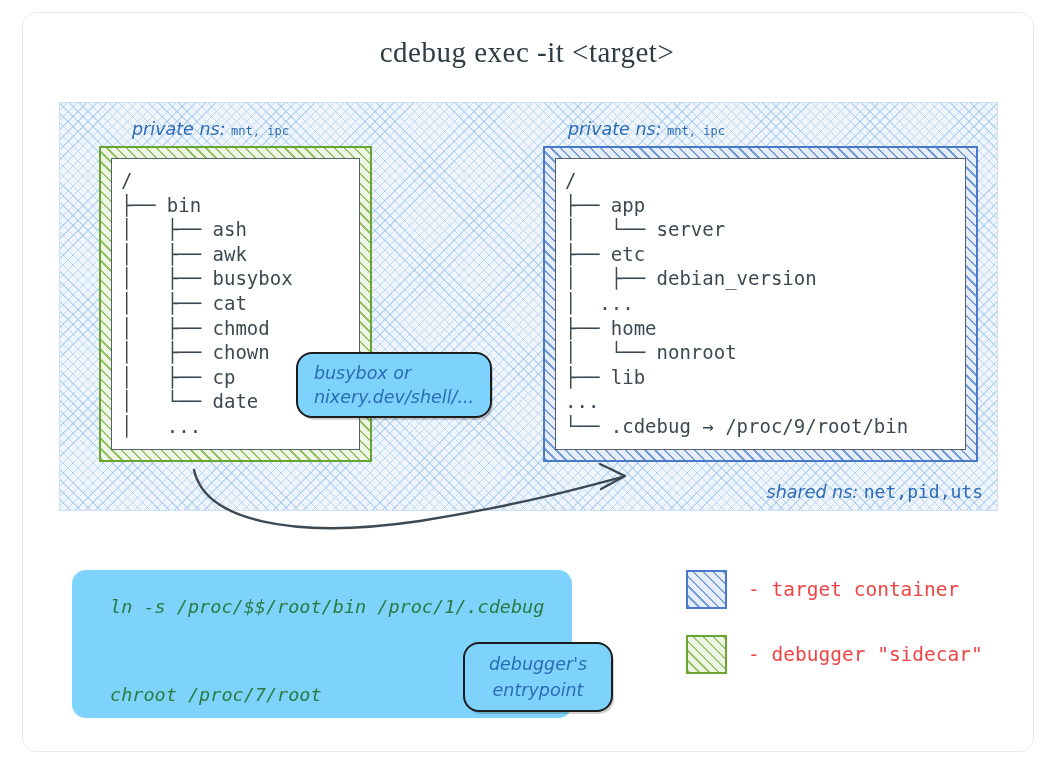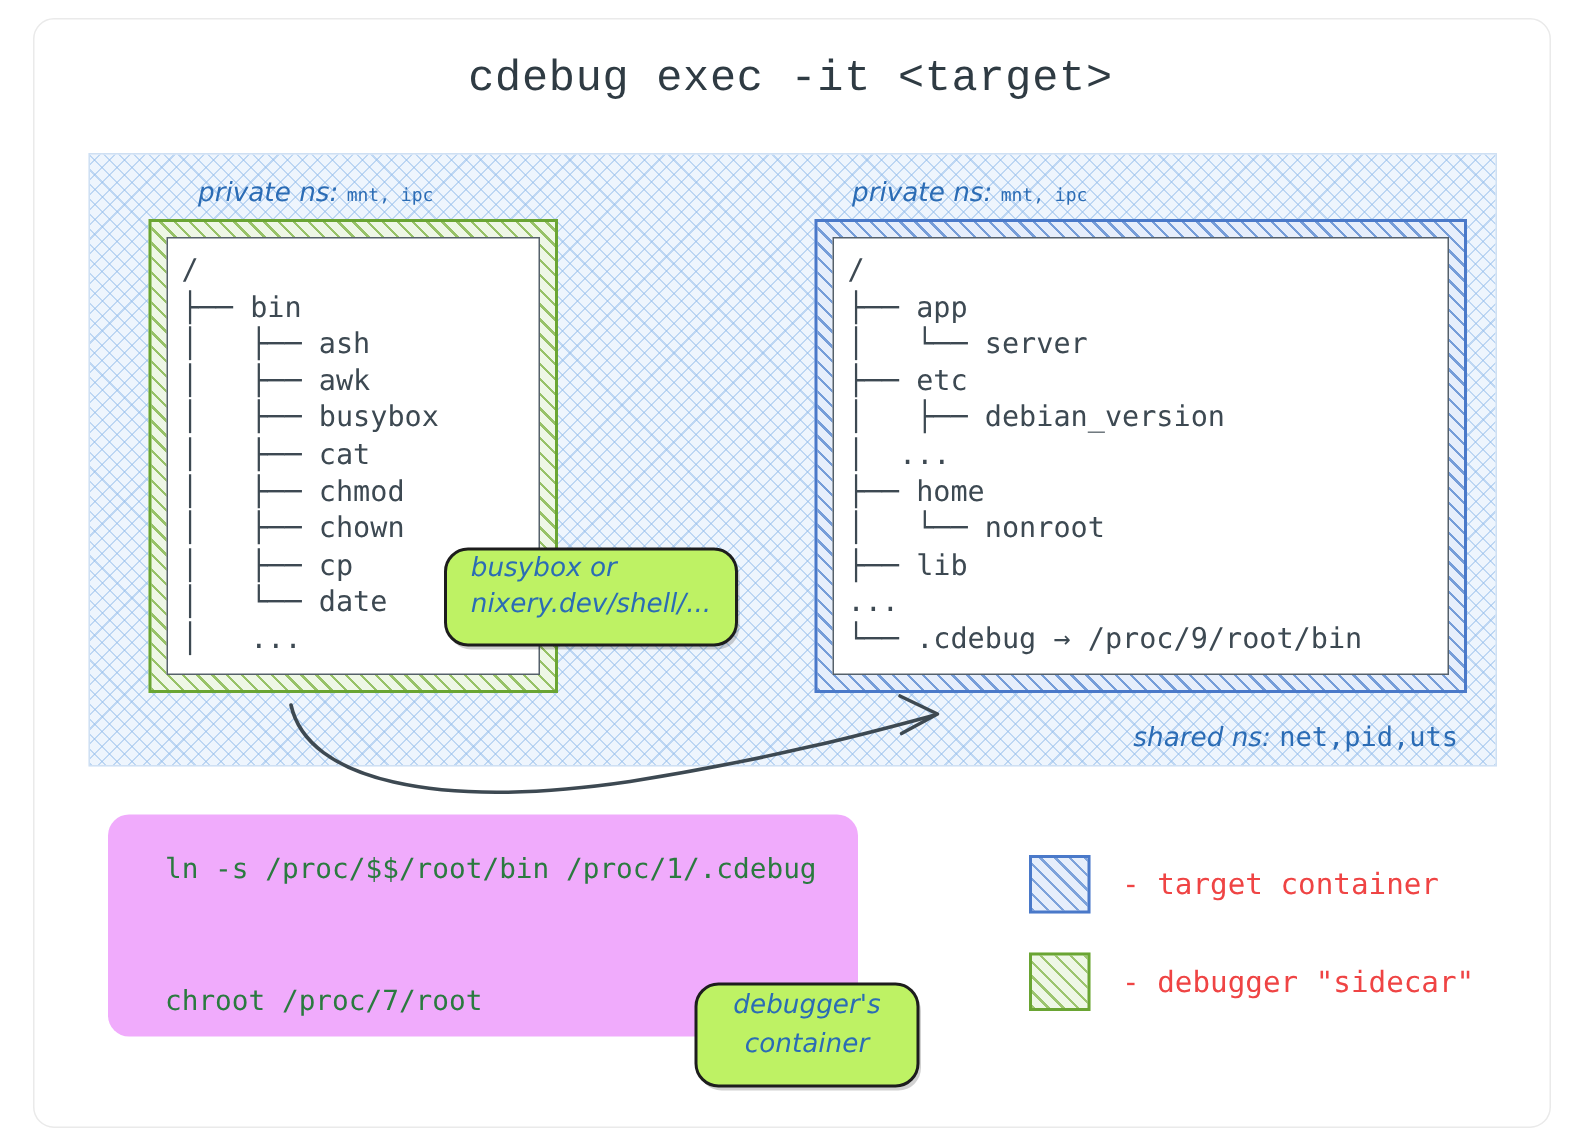--- a/index.html
+++ b/index.html
@@ -10,21 +10,21 @@
   }
   #stage{position:absolute;inset:0;}
 
   .frame{
     position:absolute;left:22px;top:12px;width:1010px;height:738px;
     border:1.5px solid #eaeaea;border-radius:14px;background:#fff;
   }
 
   .title{
     position:absolute;left:0;top:36px;width:1054px;text-align:center;
-    font-family:Liberation Mono, monospace;
+    font-family:Liberation Serif, serif;
     font-size:29px;color:#2f3b43;letter-spacing:0.5px;white-space:pre;
   }
 
   
   .shared-region{
     position:absolute;left:59px;top:102px;width:937px;height:407px;
     background-color:#eef5fd;
     background-image:
       repeating-linear-gradient(45deg,  rgba(150,190,235,.55) 0 1px, transparent 1px 7px),
       repeating-linear-gradient(-45deg, rgba(150,190,235,.55) 0 1px, transparent 1px 7px);
@@ -56,41 +56,40 @@
   }
 
   .ns-label{
     position:absolute;
     font-family:"DejaVu Sans",sans-serif;
     font-size:17.5px;color:#2b6cb5;white-space:pre;
     font-style:italic;
   }
   .ns-label .mono{font-family:"DejaVu Sans Mono",monospace;font-style:normal;font-size:12px;}
   .shared-label{
-    position:absolute;right:25px;bottom:8px;
+    position:absolute;right:14px;bottom:8px;
     font-family:"DejaVu Sans",sans-serif;font-style:italic;
     font-size:17.5px;color:#2b6cb5;white-space:pre;
   }
   .shared-label .mono{font-family:"DejaVu Sans Mono",monospace;font-style:normal;font-size:18px;}
 
   
   .bubble{
-    position:absolute;background:#bef264;border:2.5px solid #1d1d1d;
+    position:absolute;background:#7dd3fc;border:2.5px solid #1d1d1d;
     border-radius:16px;
     font-family:"DejaVu Sans",sans-serif;font-style:italic;
     color:#2b6cb5;white-space:pre;
-    display:flex;justify-content:center;
+    display:flex;align-items:center;justify-content:center;
     box-shadow:2px 3px 0 -1px rgba(0,0,0,.18);
-    margin-top:13px;
   }
 
   
   .codeblock{
-    position:absolute;left:72px;top:543px;width:500px;height:148px;
-    background:#f0abfc;border-radius:14px;
+    position:absolute;left:72px;top:570px;width:500px;height:148px;
+    background:#7dd3fc;border-radius:14px;font-style:italic;
   }
   .codeline{
     position:absolute;left:38px;
     font-family:"DejaVu Sans Mono",monospace;
     font-size:18.5px;color:#2a7a3f;white-space:pre;
   }
 
   
   .legend{position:absolute;left:686px;top:570px;}
   .leg-row{position:absolute;display:flex;align-items:center;}
@@ -169,21 +168,21 @@
     <path d="M 600 464 L 625 476 L 601 489" fill="none" stroke="#3d4952" stroke-width="2.4" stroke-linecap="round" stroke-linejoin="round"></path>
   </svg>
 
   <div class="codeblock">
     <div class="codeline" style="top:26px;">ln -s /proc/$$/root/bin /proc/1/.cdebug</div>
     <div class="codeline" style="top:114px;">chroot /proc/7/root</div>
   </div>
 
   <div class="bubble" style="left:463px;top:642px;width:146px;height:66px;font-size:17.5px;line-height:26px;text-align:center;">
     <span>debugger's
-container</span>
+entrypoint</span>
   </div>
 
   <div class="legend">
     <div class="leg-row" style="left:0;top:0;">
       <span class="swatch blue"></span>
       <span class="leg-text">- target container</span>
     </div>
     <div class="leg-row" style="left:0;top:65px;">
       <span class="swatch green"></span>
       <span class="leg-text">- debugger "sidecar"</span>

